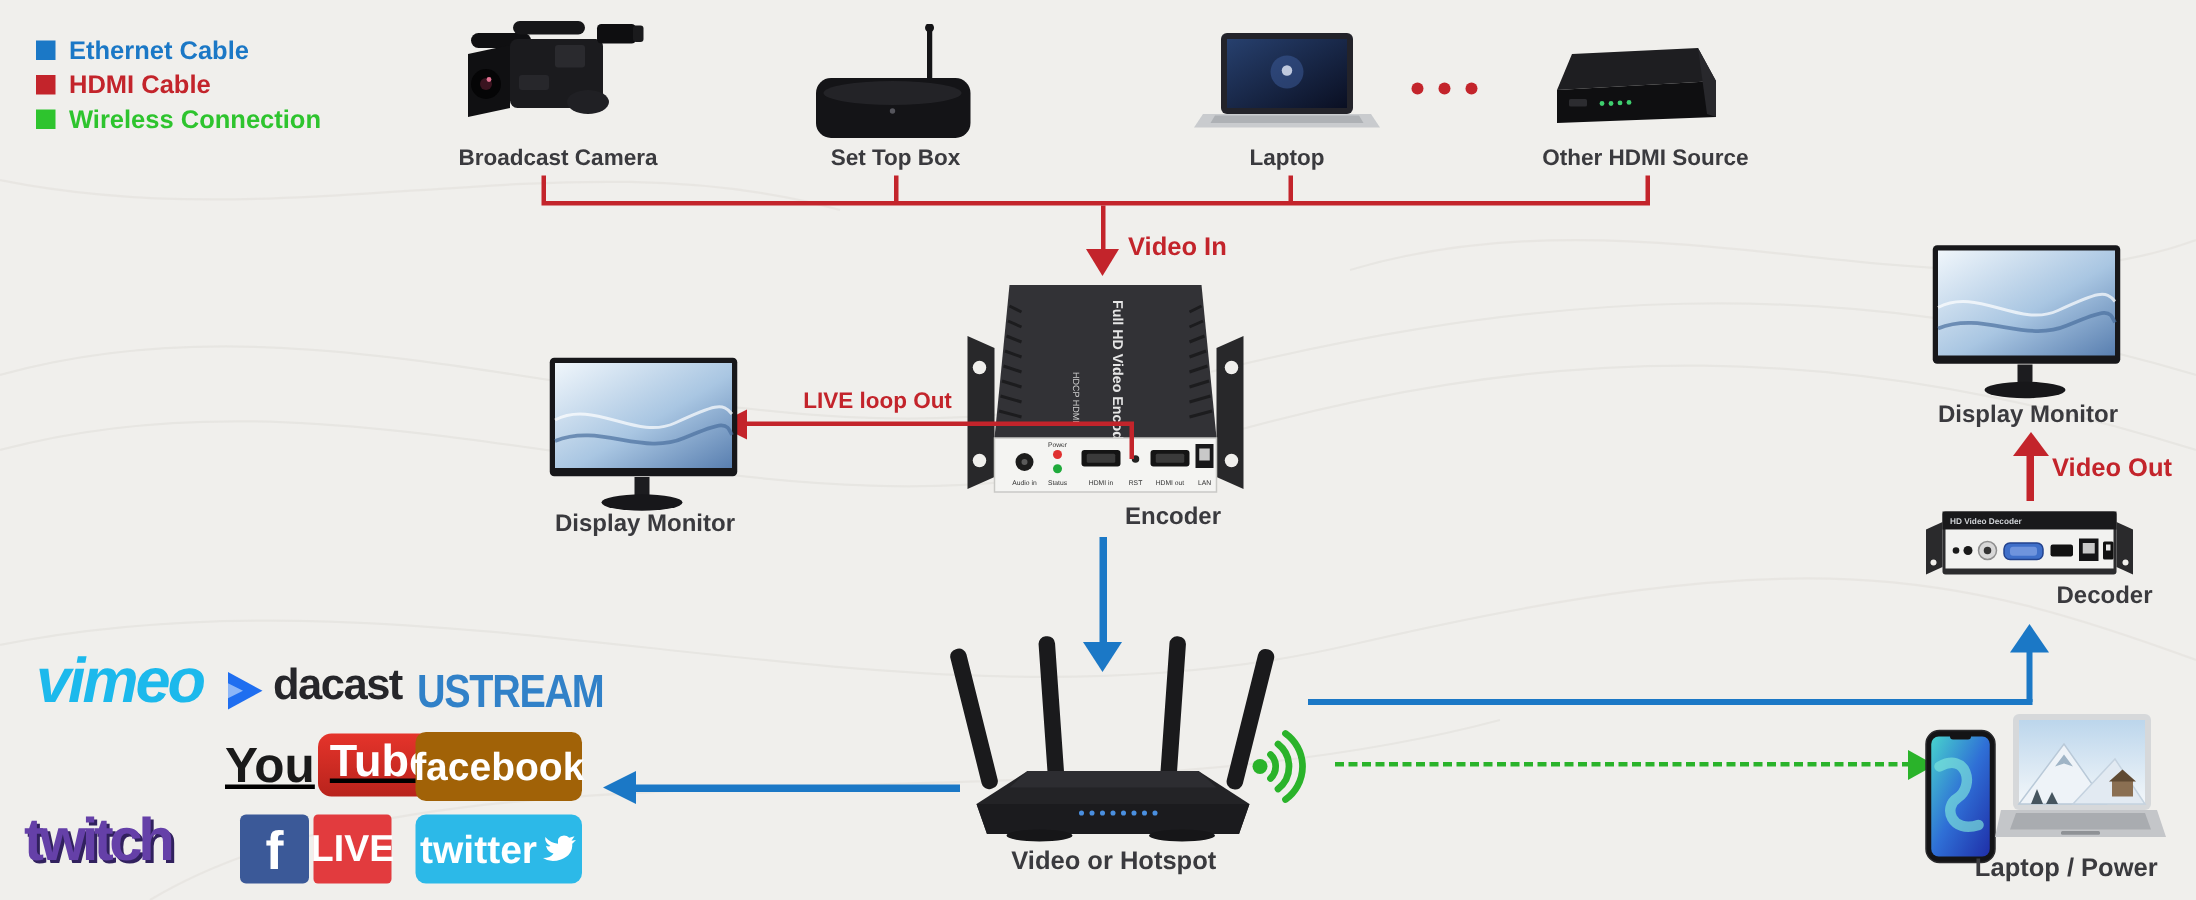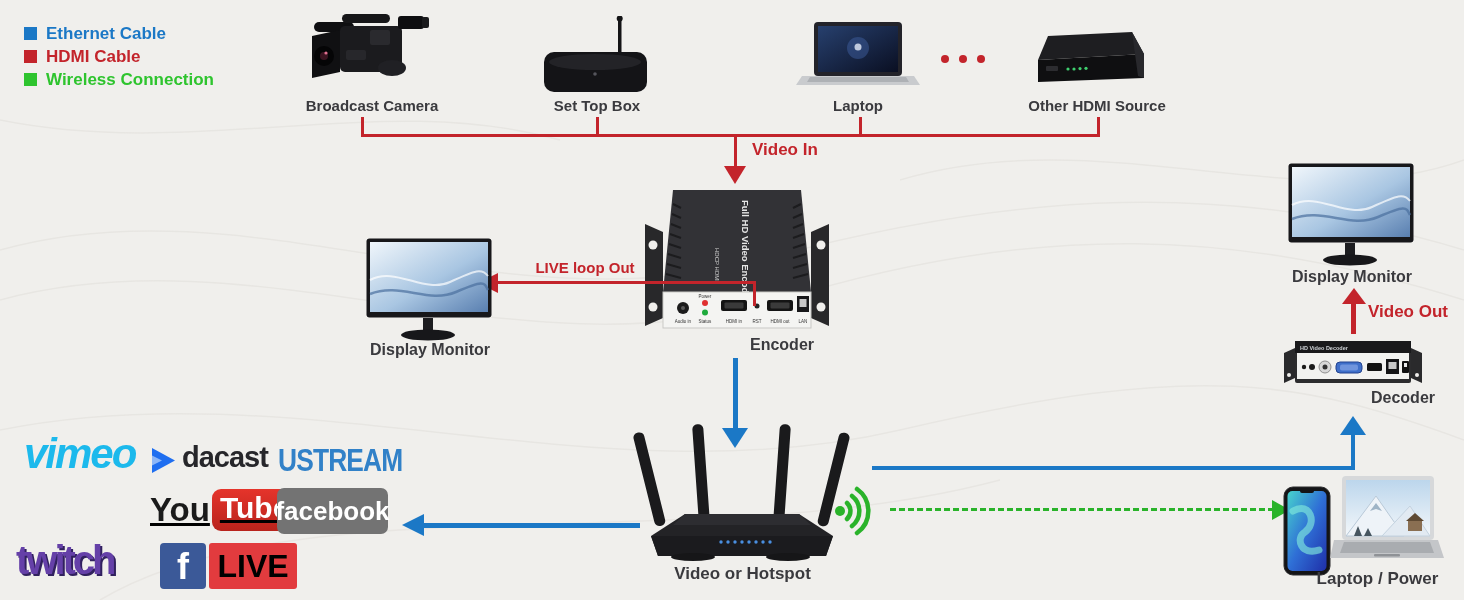--- a/index.html
+++ b/index.html
@@ -29,28 +29,28 @@
   .dacast-txt{font-size:29px;font-weight:bold;color:#26262a;margin-left:6px;letter-spacing:-1px;}
   .ustream{position:absolute;left:278px;top:443px;font-size:31px;font-weight:bold;color:#3181c8;
            letter-spacing:-1px;transform:scaleX(.85);transform-origin:left;}
   .vmix{position:absolute;left:24px;top:487px;display:flex;align-items:center;}
   .vmix-grid{display:grid;grid-template-columns:repeat(3,13px);grid-template-rows:repeat(3,13px);gap:2px;}
   .vmix-txt{font-size:32px;font-weight:bold;color:#151515;margin-left:8px;}
   .yt{position:absolute;left:150px;top:489px;display:flex;align-items:center;text-decoration:underline;}
   .yt-you{font-size:33px;font-weight:bold;color:#1a1a1a;}
   .yt-tube{font-size:30px;font-weight:bold;color:#fff;background:linear-gradient(#e5342b,#b8231c);
            border-radius:9px;padding:2px 8px 6px 8px;margin-left:2px;}
-  .fbbox{position:absolute;left:277px;top:488px;width:111px;height:46px;background:#737373;border-radius:7px;
+  .fbbox{position:absolute;left:277px;top:488px;width:111px;height:46px;background:#a16207;border-radius:7px;
          display:flex;align-items:center;justify-content:center;color:#fff;font-size:26px;font-weight:bold;}
   .twitch{position:absolute;left:16px;top:538px;font-size:40px;font-weight:bold;color:#6540a8;
           letter-spacing:-3px;text-shadow:2px 2px 0 #31215e;}
   .fblive{position:absolute;left:160px;top:543px;display:flex;}
   .fblive-f{width:46px;height:46px;background:#3b5998;border-radius:4px;color:#fff;font-size:36px;
             font-weight:bold;display:flex;align-items:flex-end;justify-content:center;line-height:44px;}
-  .fblive-live{width:88px;height:46px;background:#e23b3e;color:#000000;font-size:32px;font-weight:bold;
+  .fblive-live{width:52px;height:46px;background:#e23b3e;color:#ffffff;font-size:25px;font-weight:bold;
                display:flex;align-items:center;justify-content:center;margin-left:3px;border-radius:3px;}
   .twbox{position:absolute;left:277px;top:543px;width:111px;height:46px;background:#2cb9e8;border-radius:7px;
          display:flex;align-items:center;justify-content:center;color:#fff;font-size:26px;font-weight:bold;}
   .lanwan{position:absolute;left:960px;top:480px;width:205px;text-align:center;font-weight:bold;
           font-size:16px;color:#4a4a4e;}
   .gdash{position:absolute;left:890px;top:508px;width:384px;border-top:3px dashed #2ab32a;}
 </style>
 </head>
 <body>
 
@@ -156,21 +156,21 @@
   </svg>
   <div class="lbl" style="left:1017px;top:97px;width:160px">Other HDMI Source</div>
 
   <div class="hline red-bg" style="left:361px;top:134px;width:739px;height:3px"></div>
   <div class="vline red-bg" style="left:361px;top:117px;width:3px;height:17px"></div>
   <div class="vline red-bg" style="left:596px;top:117px;width:3px;height:17px"></div>
   <div class="vline red-bg" style="left:859px;top:117px;width:3px;height:17px"></div>
   <div class="vline red-bg" style="left:1097px;top:117px;width:3px;height:17px"></div>
   <div class="vline red-bg" style="left:734px;top:137px;width:3px;height:31px"></div>
   <div class="tri" style="left:724px;top:166px;border-left:11px solid transparent;border-right:11px solid transparent;border-top:18px solid #c3242b"></div>
-  <div class="flow-red" style="left:752px;top:140px;font-size:17px">Video In</div>
+  <div class="flow-red" style="left:752px;top:155px;font-size:17px">Video In</div>
 
   <svg class="abs" style="left:643px;top:190px" width="188" height="144" viewBox="0 0 188 144">
     <polygon points="2,34 20,42 20,128 2,136" fill="#28282a"></polygon>
     <circle cx="10" cy="55" r="4.5" fill="#f0efec"></circle>
       <circle cx="10" cy="117" r="4.5" fill="#f0efec"></circle>
     <polygon points="186,34 168,42 168,128 186,136" fill="#28282a"></polygon>
     <circle cx="178" cy="55" r="4.5" fill="#f0efec"></circle>
       <circle cx="178" cy="117" r="4.5" fill="#f0efec"></circle>
     <polygon points="30,0 158,0 168,102 20,102" fill="#323236"></polygon>
     <g stroke="#1c1c1e" stroke-width="2">
@@ -341,14 +341,20 @@
 
   <div class="fbbox">facebook</div>
 
   <div class="twitch">twitch</div>
 
   <div class="fblive">
     <span class="fblive-f">f</span>
     <span class="fblive-live">LIVE</span>
   </div>
 
+  <div class="twbox">
+    <span>twitter</span>
+    <svg width="24" height="20" viewBox="0 0 24 20" style="margin-left:3px">
+      <path d="M1 16 Q6 16 8 13 Q4 12 3 8 Q5 8.5 6 8 Q2 6 2.5 2 Q6 6 11 6.5 Q10 1.5 15 1 Q17 1 18.5 2.5 L22 1.5 L20 4.5 L23 4 L20.5 6.5 Q21 14 13 17 Q6 19.5 1 16 Z" fill="#ffffff"></path>
+    </svg>
+  </div>
 
 </div>
 
 </body></html>

